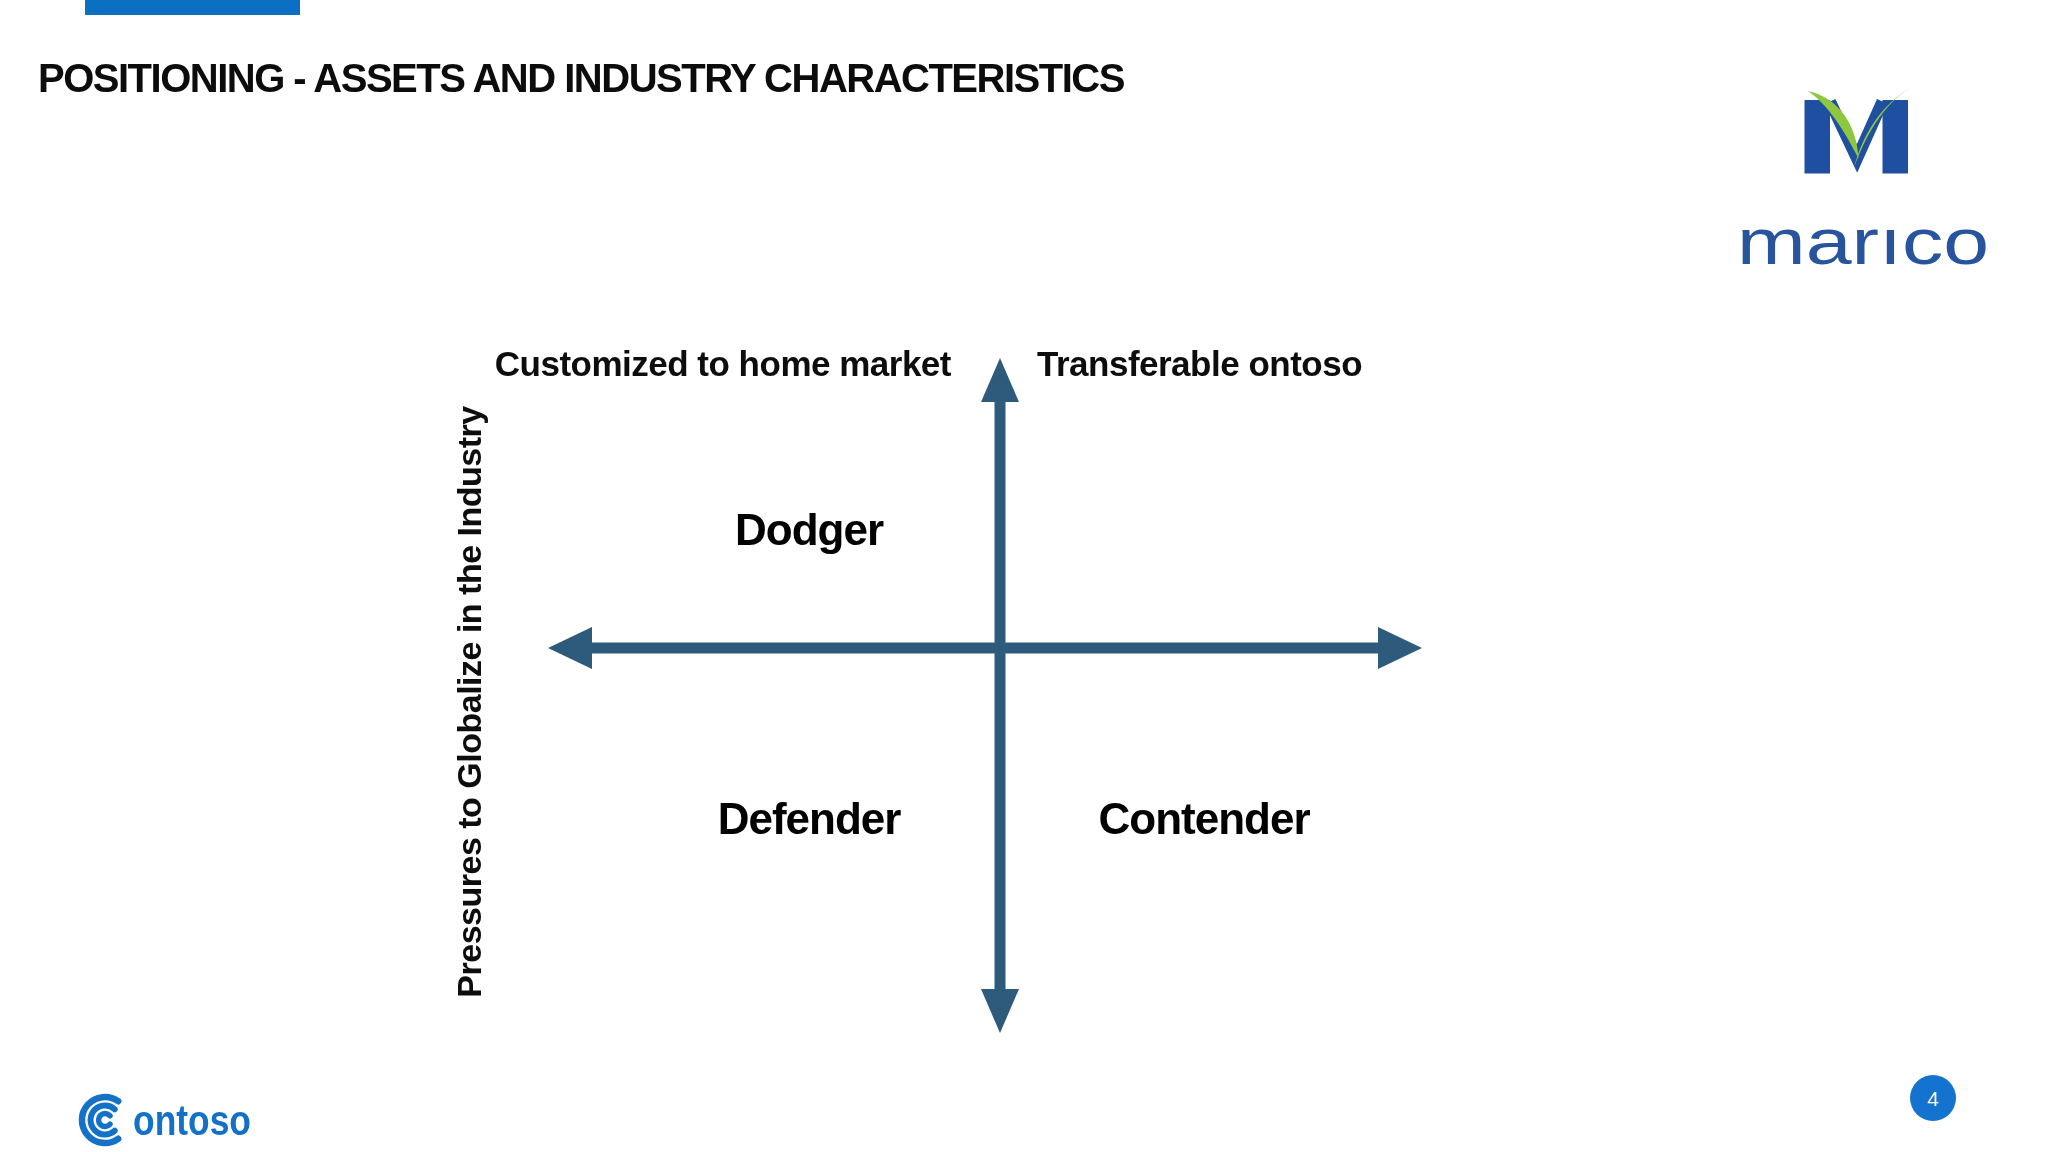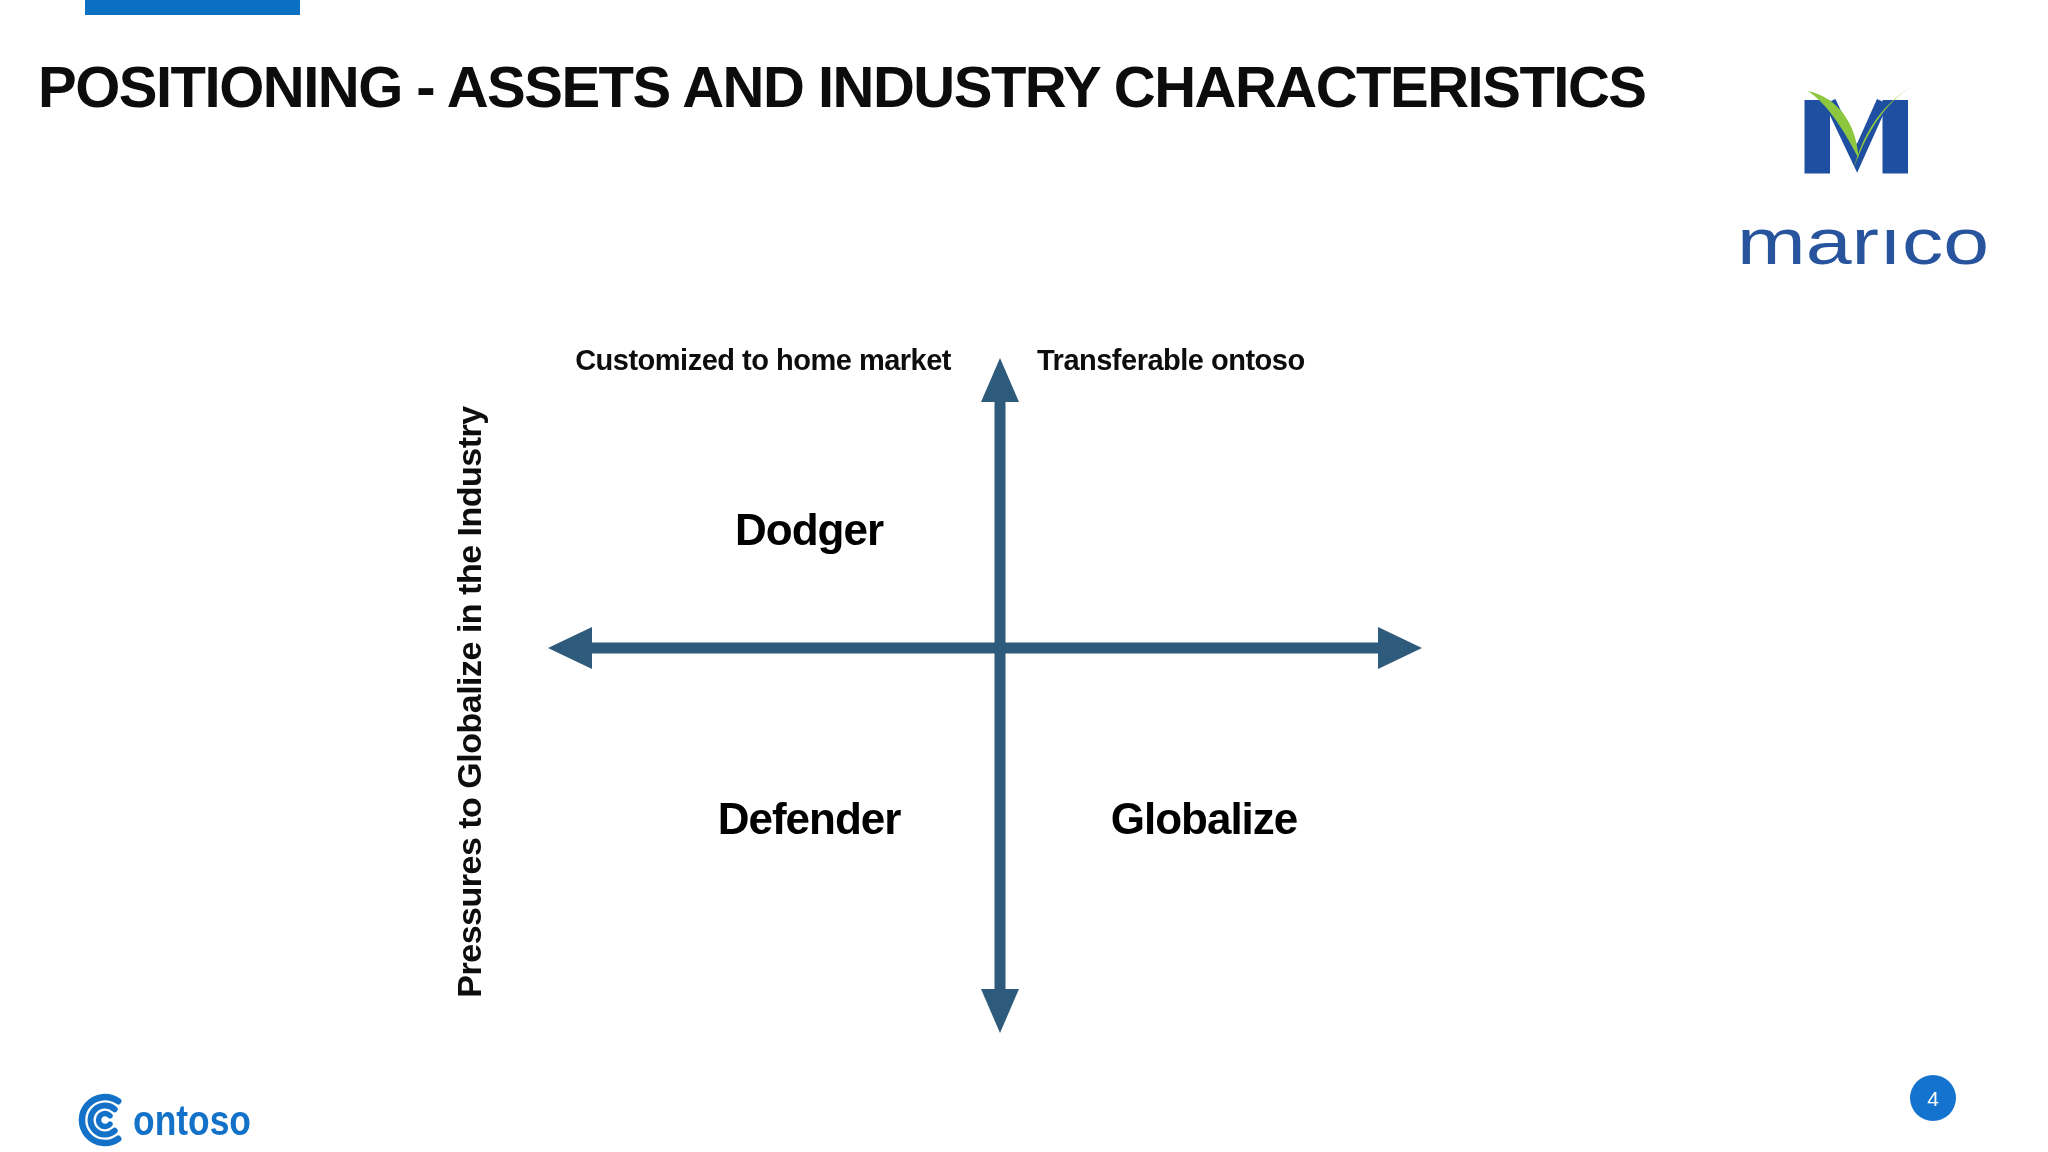--- a/index.html
+++ b/index.html
@@ -3,40 +3,40 @@
 <meta charset="utf-8">
 <style>
   html,body{margin:0;padding:0;background:#e8e8e8;}
   .slide{
     position:relative;width:2048px;height:1152px;background:#ffffff;
     font-family:"Liberation Sans",sans-serif;overflow:hidden;color:#0d0d0d;
   }
   .abs{position:absolute;}
   .accent-bar{left:85px;top:0;width:215px;height:15px;background:#0b70c2;}
   .slide-title{
-    left:38px;top:58px;font-size:58px;font-weight:700;letter-spacing:-1.5px;
+    left:38px;top:58px;font-size:40px;font-weight:700;letter-spacing:-1.5px;
     white-space:nowrap;color:#0c0c0c;line-height:1;
   }
   
   .marico{left:1728px;top:80px;width:270px;text-align:right;}
   .marico .m-icon{margin-left:60px;display:block;}
   .marico .wordmark{display:block;margin-top:22px;}
   
   .axes{left:520px;top:340px;}
   
   .q-label{
     transform:translate(-50%,-50%);font-size:44px;font-weight:700;
     letter-spacing:-1px;white-space:nowrap;color:#000000;
   }
   .q-tl{left:809px;top:530px;}
   .q-tr{left:1196px;top:531px;}
   .q-bl{left:809px;top:819px;}
   .q-br{left:1204px;top:819px;}
   
-  .x-label{font-size:29px;font-weight:700;white-space:nowrap;letter-spacing:-0.5px;line-height:1.1;}
+  .x-label{font-size:35px;font-weight:700;white-space:nowrap;letter-spacing:-0.5px;line-height:1.1;}
   .x-left{right:1097px;top:345px;}
   .x-right{left:1037px;top:345px;}
   .y-label{
     left:469px;top:702px;font-size:34px;font-weight:700;white-space:nowrap;
     letter-spacing:-0.5px;transform:translate(-50%,-50%) rotate(-90deg);
   }
   
   .contoso{left:78px;top:1088px;}
   
   .page-badge{
@@ -79,21 +79,21 @@
       <polygon points="902,308 858,287 858,329" fill="#2e5a7c"></polygon>
     </g>
   </svg>
 
   <div class="abs x-label x-left">Customized to home market</div>
   <div class="abs x-label x-right">Transferable ontoso</div>
   <div class="abs y-label">Pressures to Globalize in the Industry</div>
 
   <div class="abs q-label q-tl">Dodger</div>
   <div class="abs q-label q-bl">Defender</div>
-  <div class="abs q-label q-br">Globalize</div>
+  <div class="abs q-label q-br">Contender</div>
 
   <div class="abs contoso">
     <svg width="182" height="64" viewBox="0 0 182 64">
       <g fill="none" stroke-linecap="round" stroke="#1372c8">
         <path d="M40.2,13.2 A23,23 0 1,0 40.2,50.8" stroke-width="6.5"></path>
         <path d="M36.7,21.2 A14.5,14.5 0 1,0 36.7,42.8" stroke-width="6"></path>
         <path d="M32,27.8 A6.5,6.5 0 1,0 32,36.2" stroke-width="5.5"></path>
       </g>
       <text x="55" y="47" font-size="42" font-weight="700" font-family="Liberation Sans, sans-serif" textLength="118" lengthAdjust="spacingAndGlyphs" fill="#1372c8">ontoso</text>
     </svg>

